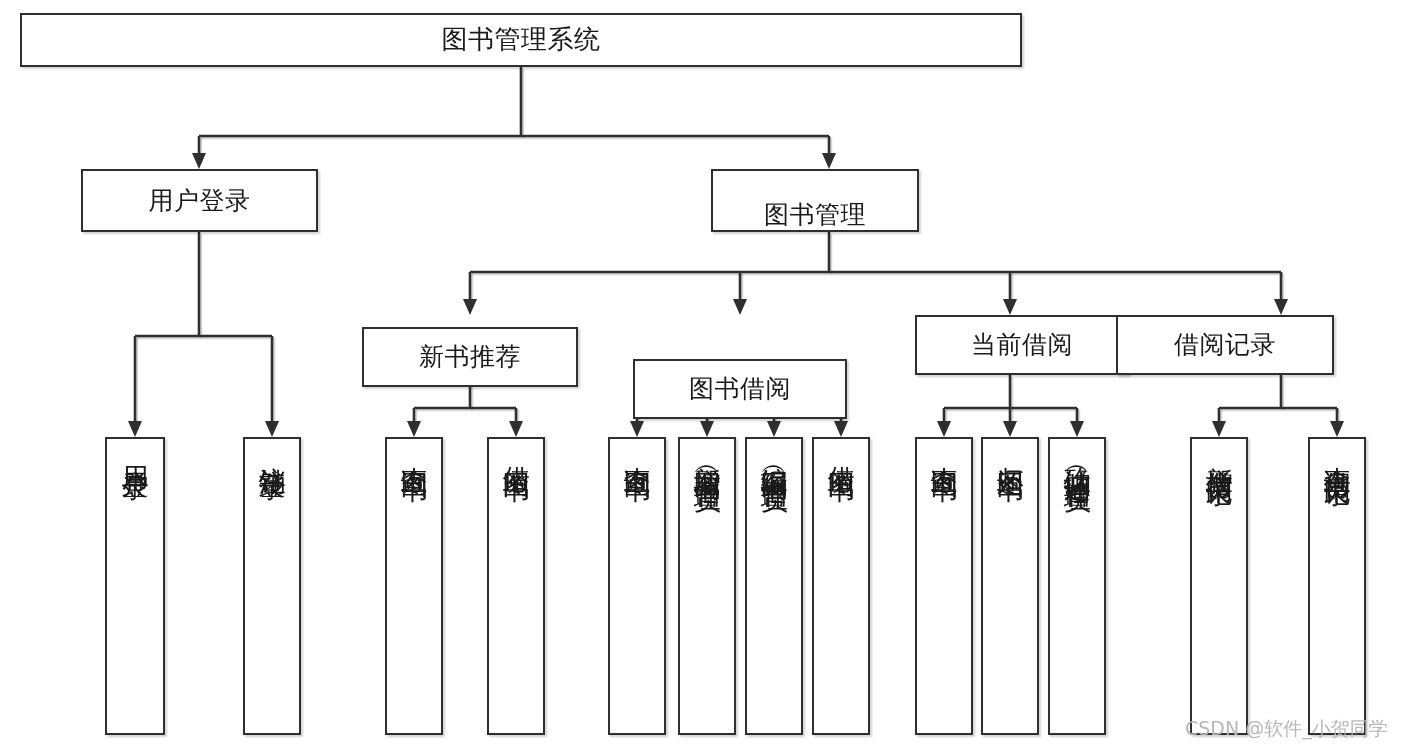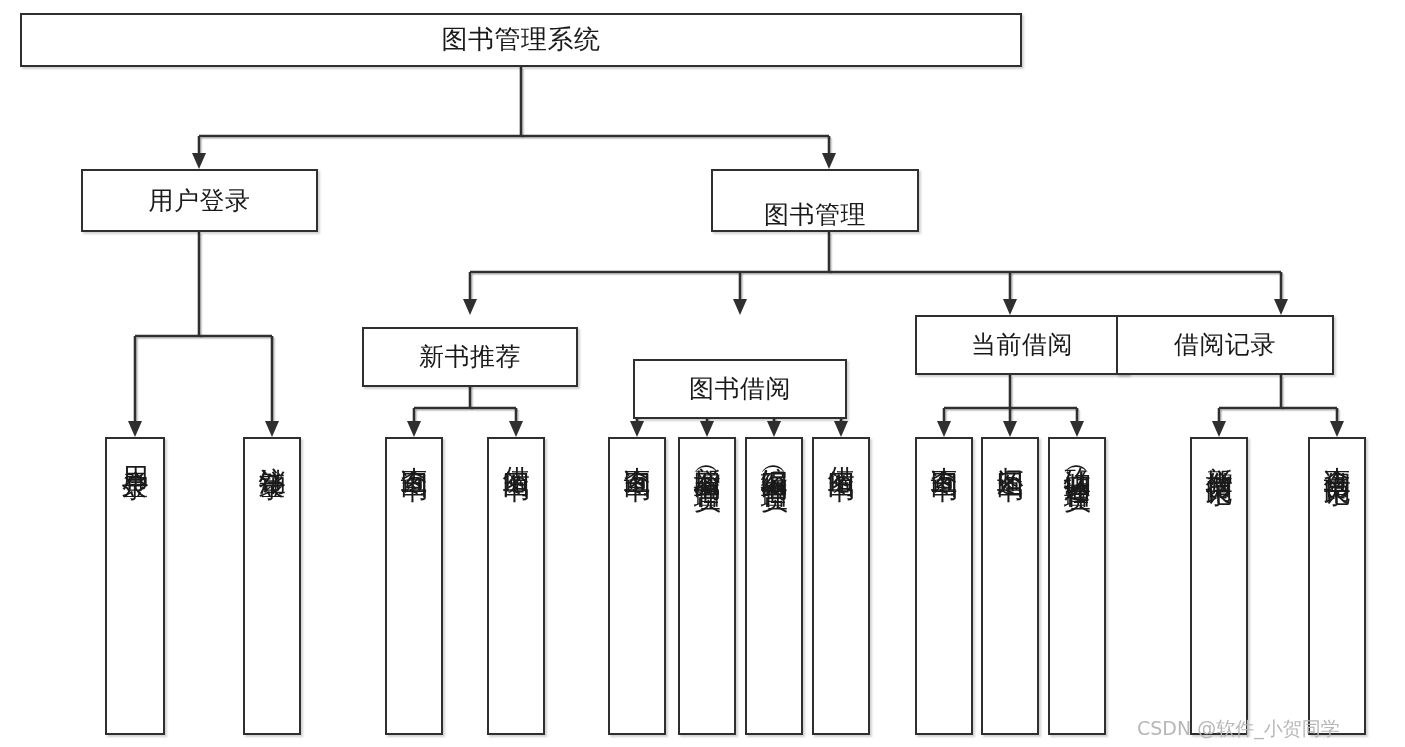--- a/index.html
+++ b/index.html
@@ -57,21 +57,21 @@
     font-size: 27px;
     line-height: 1.05;
     letter-spacing: 3px;
     max-height: 100%;
   }
   .node-box.title .node-label {
     font-size: 26px;
   }
   #watermark {
     position: absolute;
-    left: 1137px;
+    left: 1185px;
     top: 716px;
     font-size: 19px;
     color: #b7b7b7;
     white-space: nowrap;
     pointer-events: none;
     font-family: "DejaVu Sans", "Liberation Sans", sans-serif;
   }
   .conn {
     stroke: #2f2f2f;
     stroke-width: 2.6;

